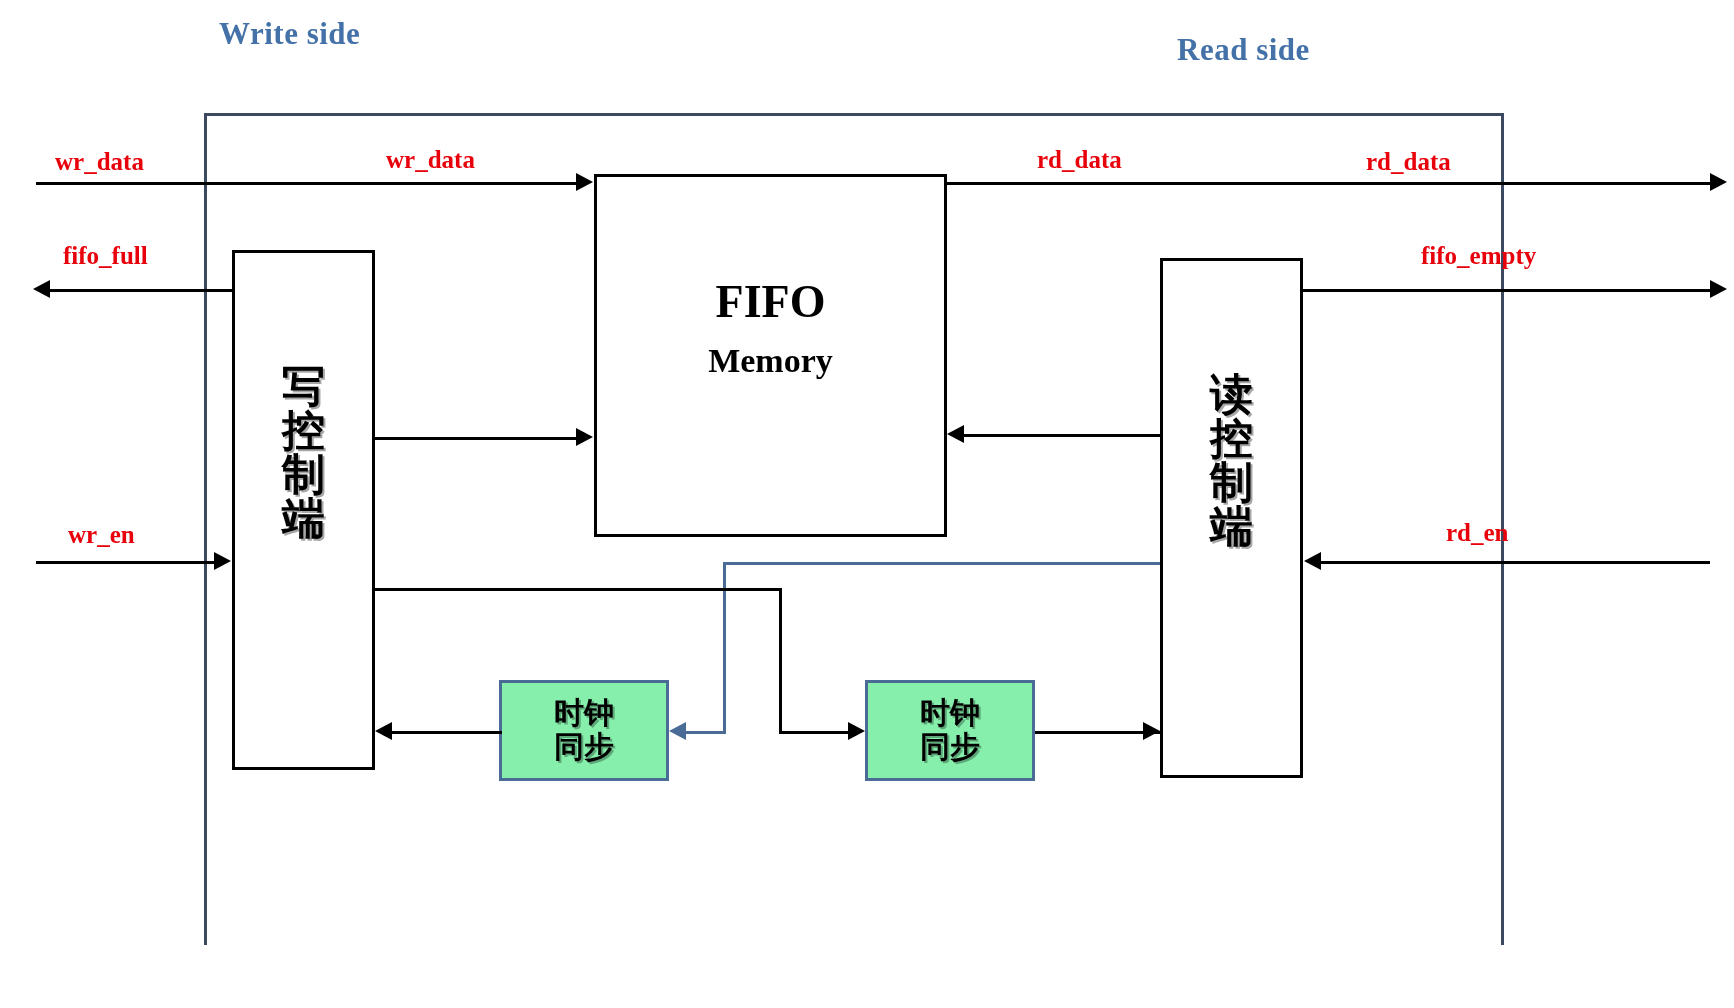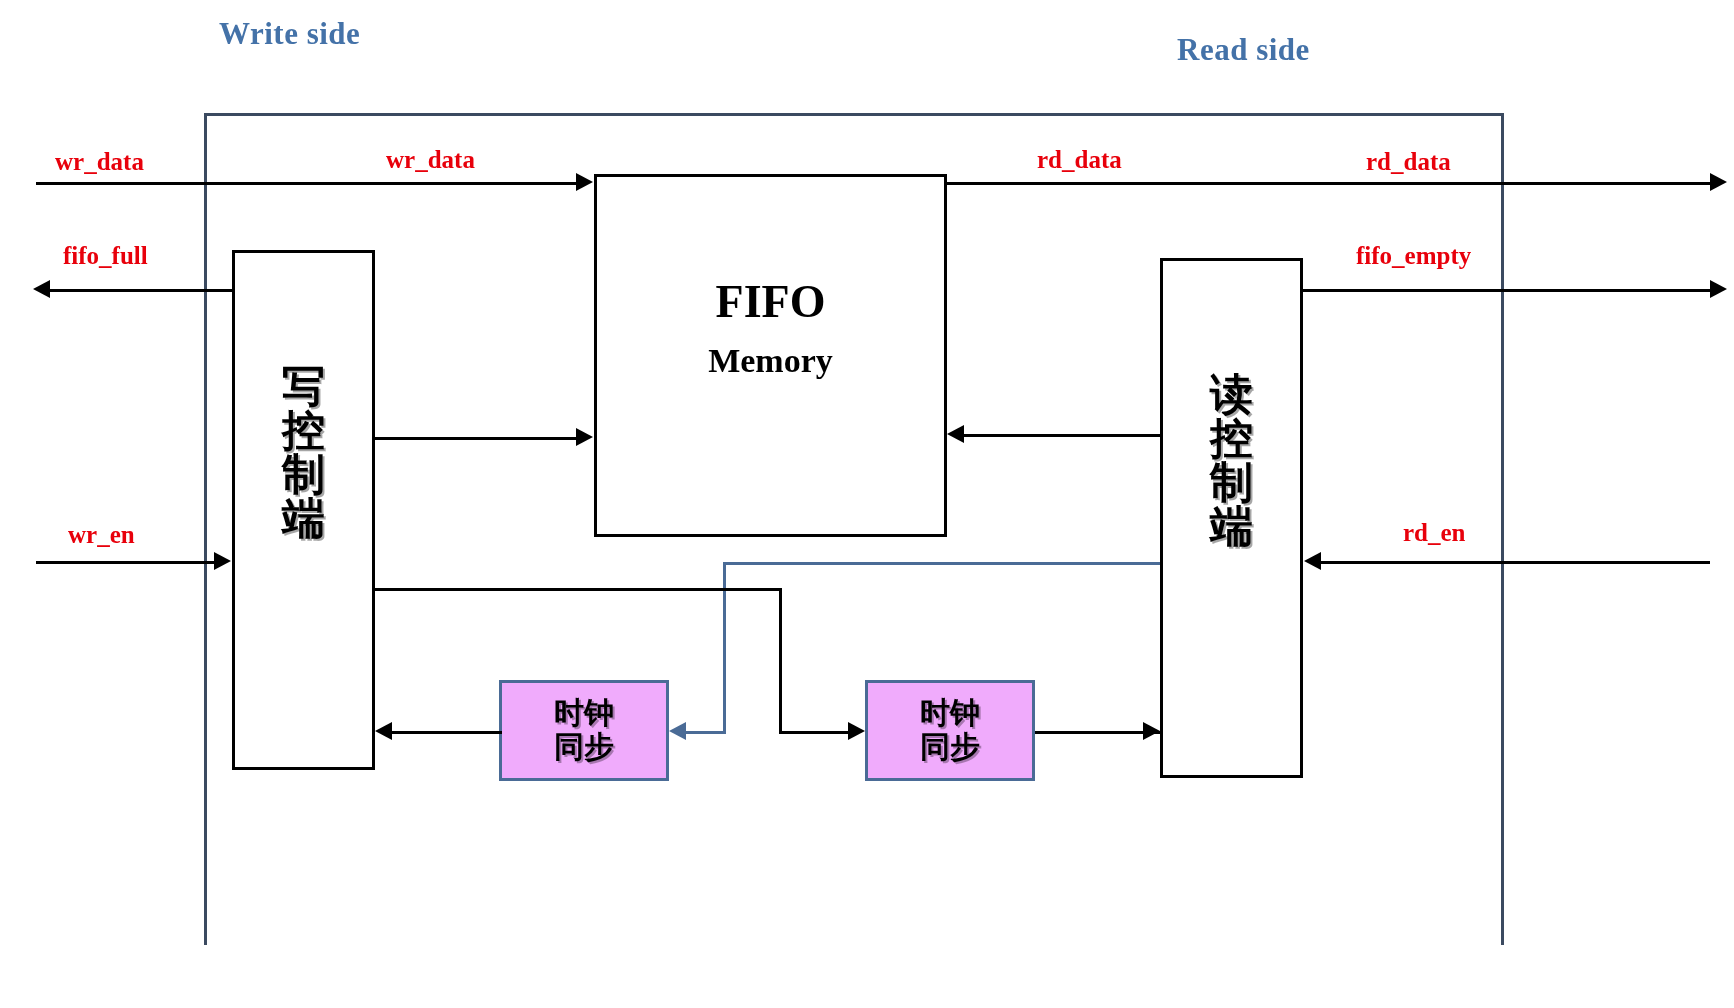--- a/index.html
+++ b/index.html
@@ -38,21 +38,21 @@
   .blk-black{
     position:absolute;
     border:3px solid #000000;
     box-sizing:border-box;
     background:#ffffff;
   }
   .blk-blue{
     position:absolute;
     border:3px solid #4a6b96;
     box-sizing:border-box;
-    background:#f0abfc;
+    background:#86efac;
   }
 
   .fifo-label{
     position:absolute;
     left:0;right:0;
     text-align:center;
     font-family:"Liberation Serif", serif;
     color:#000;
   }
   .fifo-main{font-size:46px;font-weight:bold;}
@@ -107,24 +107,24 @@
   <div class="side-title" style="left:1177px;top:32px;">Read side</div>
 
   <div class="outer-box" style="left:204px;top:113px;width:1300px;height:856px;"></div>
 
   <div class="sig" style="left:55px;top:148px;">wr_data</div>
   <div class="sig" style="left:386px;top:146px;">wr_data</div>
   <div class="sig" style="left:1037px;top:146px;">rd_data</div>
   <div class="sig" style="left:1366px;top:148px;">rd_data</div>
 
   <div class="sig" style="left:63px;top:242px;text-align:right;">fifo_full</div>
-  <div class="sig" style="left:1356px;top:242px;">fifo_empty</div>
+  <div class="sig" style="left:1421px;top:242px;">fifo_empty</div>
 
   <div class="sig" style="left:68px;top:521px;">wr_en</div>
-  <div class="sig" style="left:1403px;top:519px;text-align:center;">rd_en</div>
+  <div class="sig" style="left:1446px;top:519px;text-align:center;">rd_en</div>
 
   <div class="blk-black" style="left:594px;top:174px;width:353px;height:363px;">
     <div class="fifo-label fifo-sub" style="top:165px;">Memory</div>
     <div class="fifo-label fifo-main" style="top:98px;">FIFO</div>
   </div>
 
   <div class="blk-black" style="left:232px;top:250px;width:143px;height:520px;">
     <div class="vtext" style="top:112px;">
       <span>写</span>
       <span>控</span>

